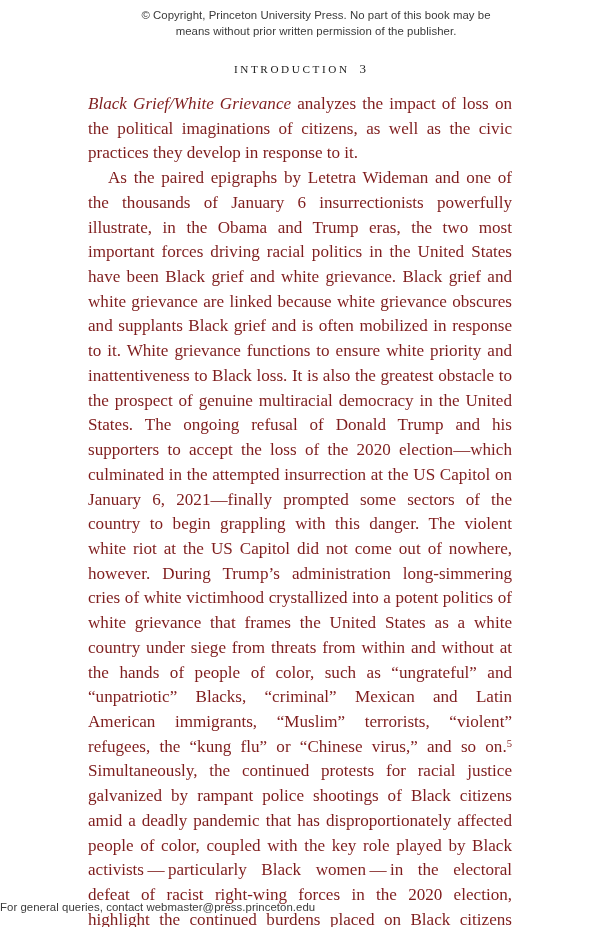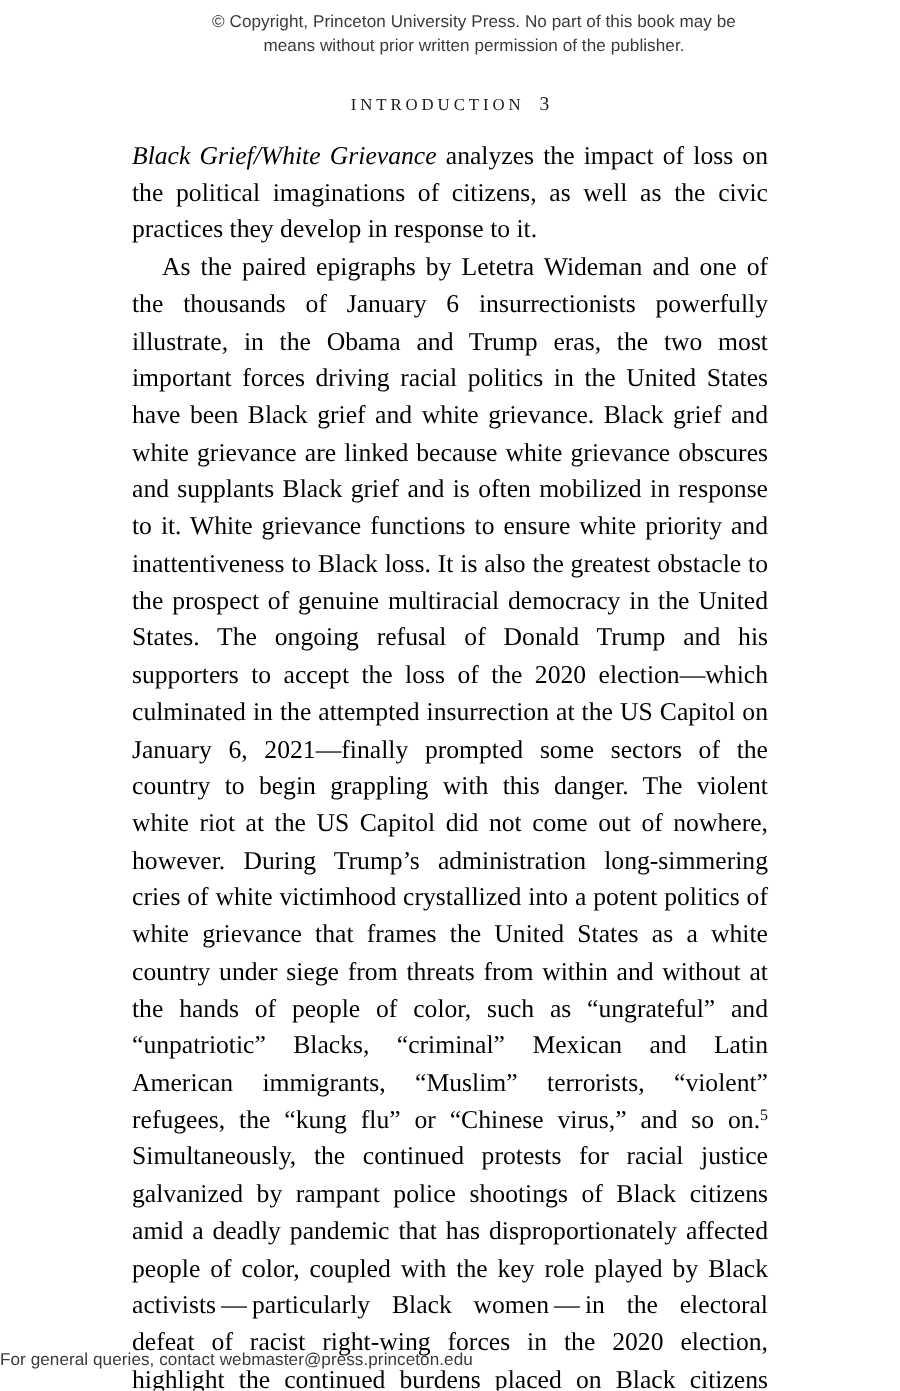--- a/index.html
+++ b/index.html
@@ -60,21 +60,21 @@
     top: 92px;
     left: 88px;
     width: 424px;
   }
   .para {
     margin: 0;
     font-size: 17.1px;
     line-height: 24.72px;
     text-align: justify;
     text-justify: inter-word;
-    color: #000000;
+    color: #7f1d1d;
     hyphens: manual;
     -webkit-hyphens: manual;
   }
   .para.indent { text-indent: 20px; }
   .para em { font-style: italic; }
   .para sup {
     font-size: 0.62em;
     vertical-align: 0.52em;
     line-height: 0;
   }

